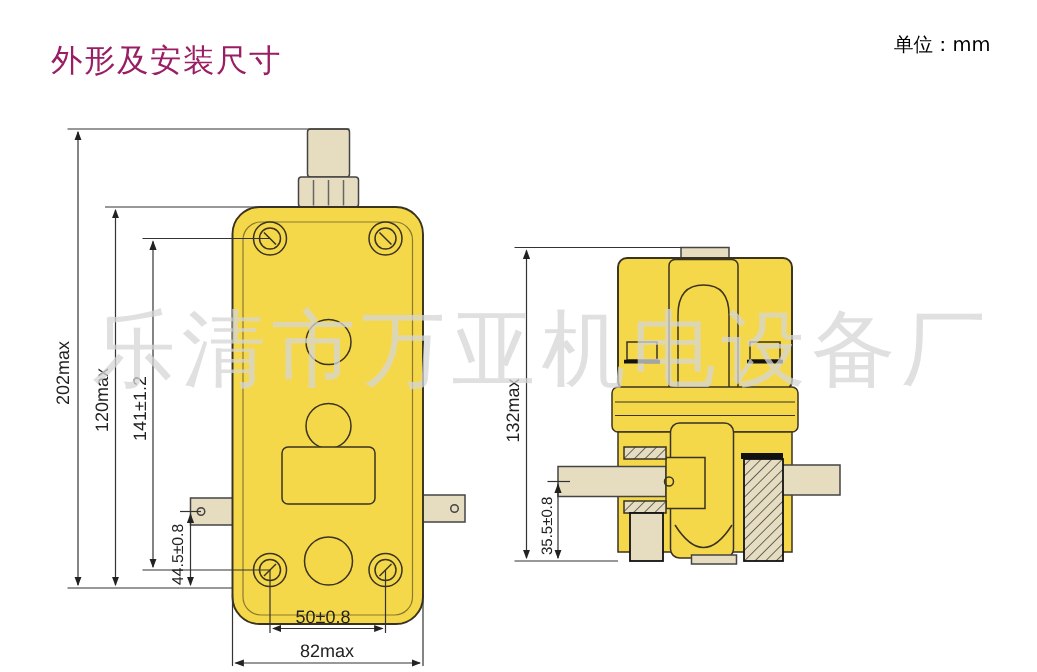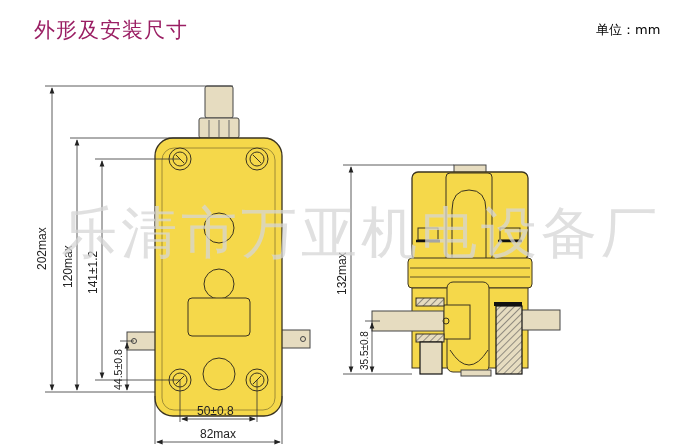--- a/index.html
+++ b/index.html
@@ -1,17 +1,17 @@
 <!DOCTYPE html>
 <html><head>
 <meta charset="utf-8">
 <style>
   html, body { margin:0; padding:0; background:#ffffff; }
   body { width:691px; height:448px; position:relative; overflow:hidden; font-family:"Liberation Sans", sans-serif; }
-  .title { position:absolute; left:34px; top:16px; font-size:21px; color:#9a1e63; letter-spacing:1px; font-family:"DejaVu Sans", sans-serif; }
+  .title { position:absolute; left:34px; top:26px; font-size:21px; color:#9a1e63; letter-spacing:1px; font-family:"DejaVu Sans", sans-serif; }
   .unit { position:absolute; left:596px; top:21px; font-size:13px; color:#000000; font-family:"DejaVu Sans", sans-serif; }
   svg { position:absolute; left:0; top:0; }
   .dim { font-family:"Liberation Sans", sans-serif; font-size:12px; fill:#222; }
   .wm { position:absolute; left:61px; top:196px; font-size:56px; color:#d6d6d6; opacity:0.75; letter-spacing:4px; white-space:nowrap; font-family:"DejaVu Sans", sans-serif; font-weight:200; }
 </style>
 </head>
 <body>
 
 <div class="title">外形及安装尺寸</div>
 <div class="unit">单位：mm</div>

